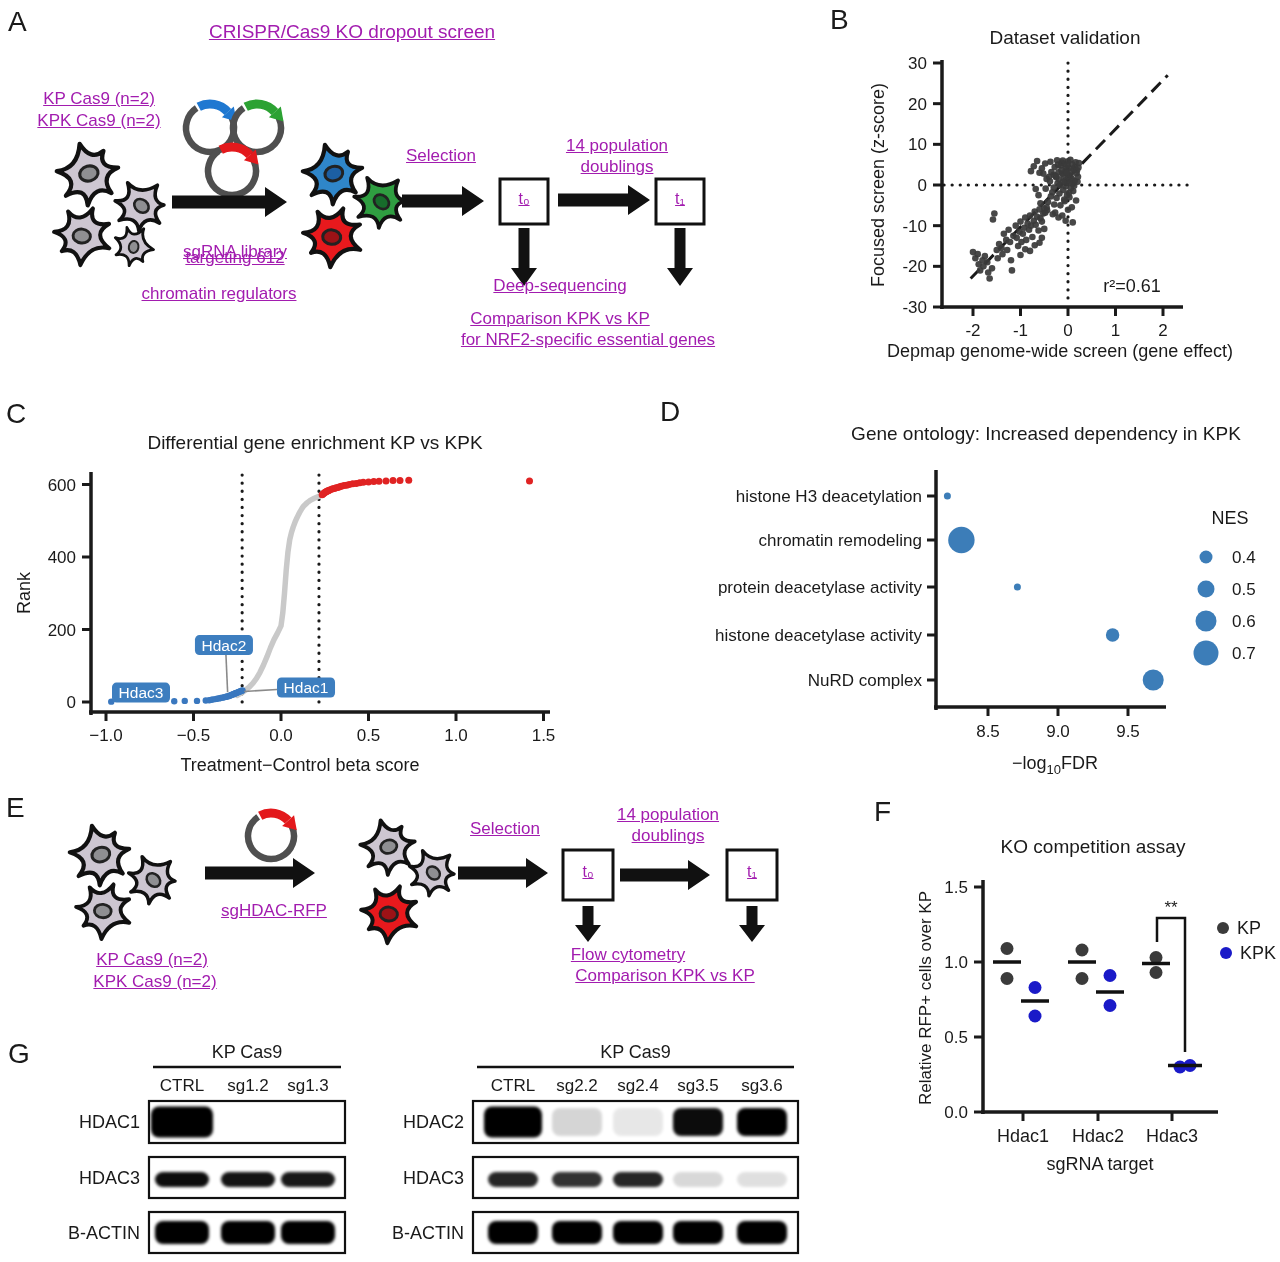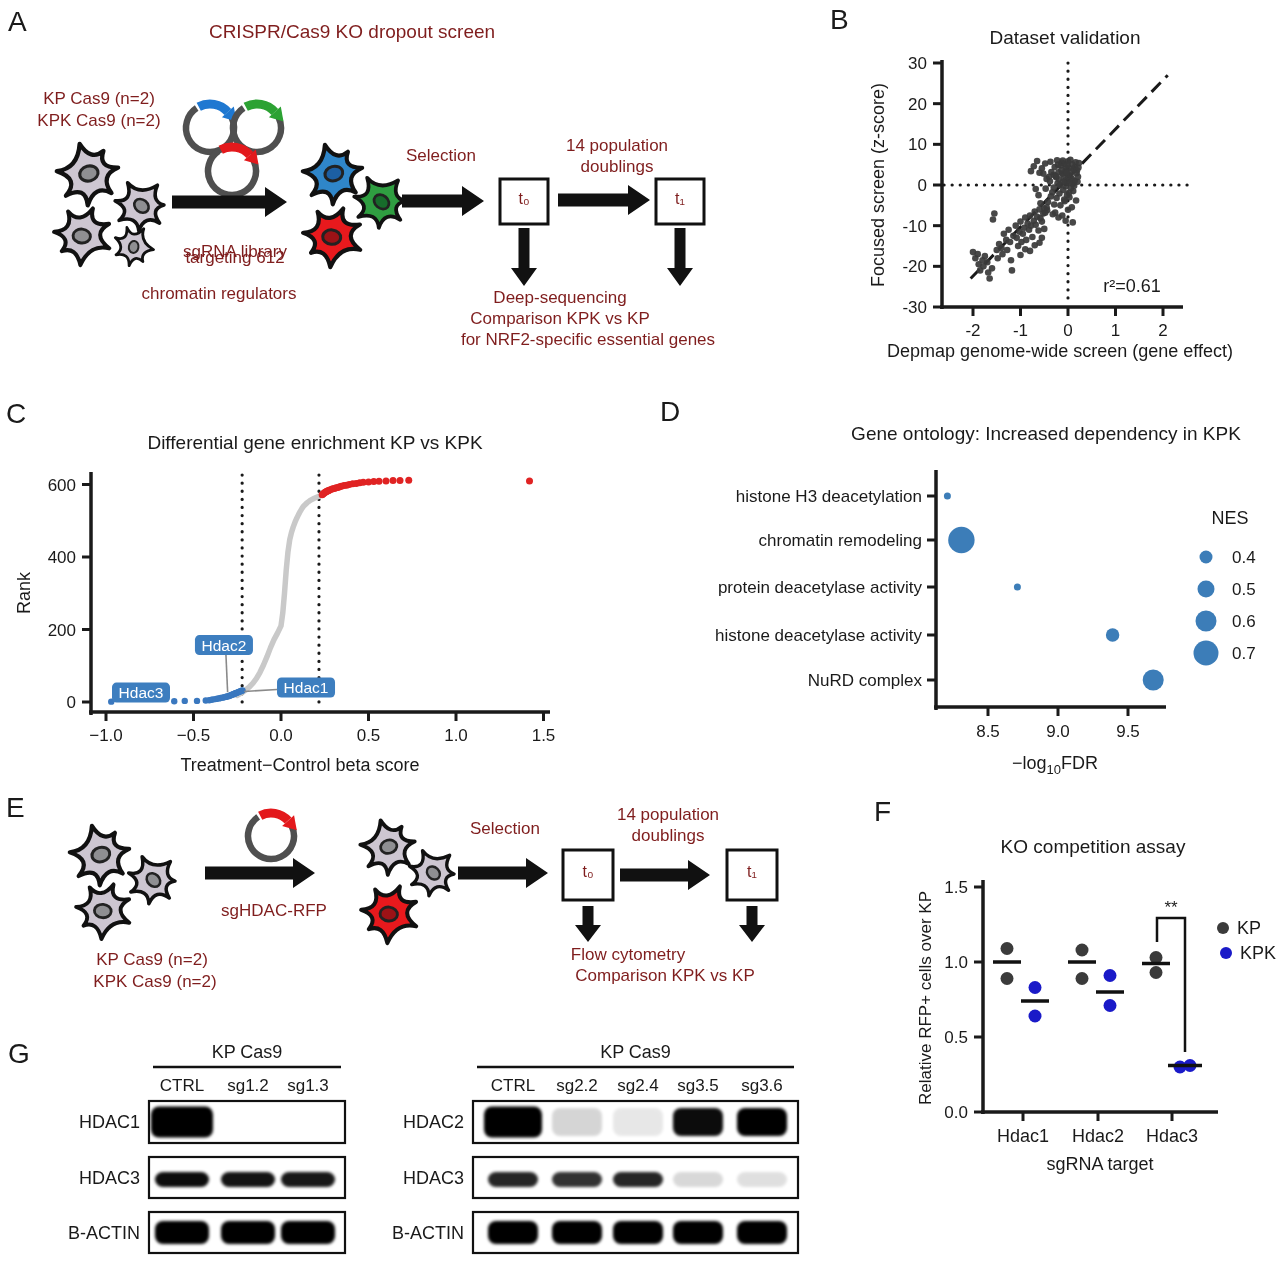--- a/index.html
+++ b/index.html
@@ -1,21 +1,21 @@
 <!DOCTYPE html>
 <html><head>
 <meta charset="utf-8">
 <style>
   html,body{margin:0;padding:0;background:#fff;}
   #fig{position:relative;width:1280px;height:1262px;background:#ffffff;
        font-family:"Liberation Sans",sans-serif;overflow:hidden;}
   #fig svg{position:absolute;overflow:visible;}
   #fig svg text{font-family:"Liberation Sans",sans-serif;}
   .t{position:absolute;transform:translateX(-50%);white-space:nowrap;
-     font-size:17px;color:#7f1d1d;line-height:1.2;}
+     font-size:17px;color:#a21caf;line-height:1.2;text-decoration:underline;}
   .fs19{font-size:19px;}
   .fs20{font-size:16px;}
   .pl{position:absolute;font-size:28px;color:#1a1a1a;}
 </style>
 </head>
 <body>
 
 <div id="fig">
 
   <svg id="svgA" style="left:0;top:0" width="820" height="390">
@@ -534,21 +534,21 @@
   <div class="t" style="left:99px;top:89px">KP Cas9 (n=2)</div>
   <div class="t" style="left:99px;top:111px">KPK Cas9 (n=2)</div>
   <div class="t" style="left:235px;top:242px">sgRNA library</div>
   <div class="t" style="left:235px;top:248px">targeting 612</div>
   <div class="t" style="left:219px;top:284px">chromatin regulators</div>
   <div class="t" style="left:441px;top:146px">Selection</div>
   <div class="t" style="left:617px;top:136px">14 population</div>
   <div class="t" style="left:617px;top:157px">doublings</div>
   <div class="t fs20" style="left:524px;top:189px">t₀</div>
   <div class="t fs20" style="left:680px;top:189px">t₁</div>
-  <div class="t" style="left:560px;top:288px">Deep-sequencing</div>
+  <div class="t" style="left:560px;top:276px">Deep-sequencing</div>
   <div class="t" style="left:560px;top:309px">Comparison KPK vs KP</div>
   <div class="t" style="left:588px;top:330px">for NRF2-specific essential genes</div>
 
   <div class="t" style="left:274px;top:901px">sgHDAC-RFP</div>
   <div class="t" style="left:505px;top:819px">Selection</div>
   <div class="t" style="left:668px;top:805px">14 population</div>
   <div class="t" style="left:668px;top:826px">doublings</div>
   <div class="t fs20" style="left:588px;top:862px">t₀</div>
   <div class="t fs20" style="left:752px;top:862px">t₁</div>
   <div class="t" style="left:628px;top:945px">Flow cytometry</div>

